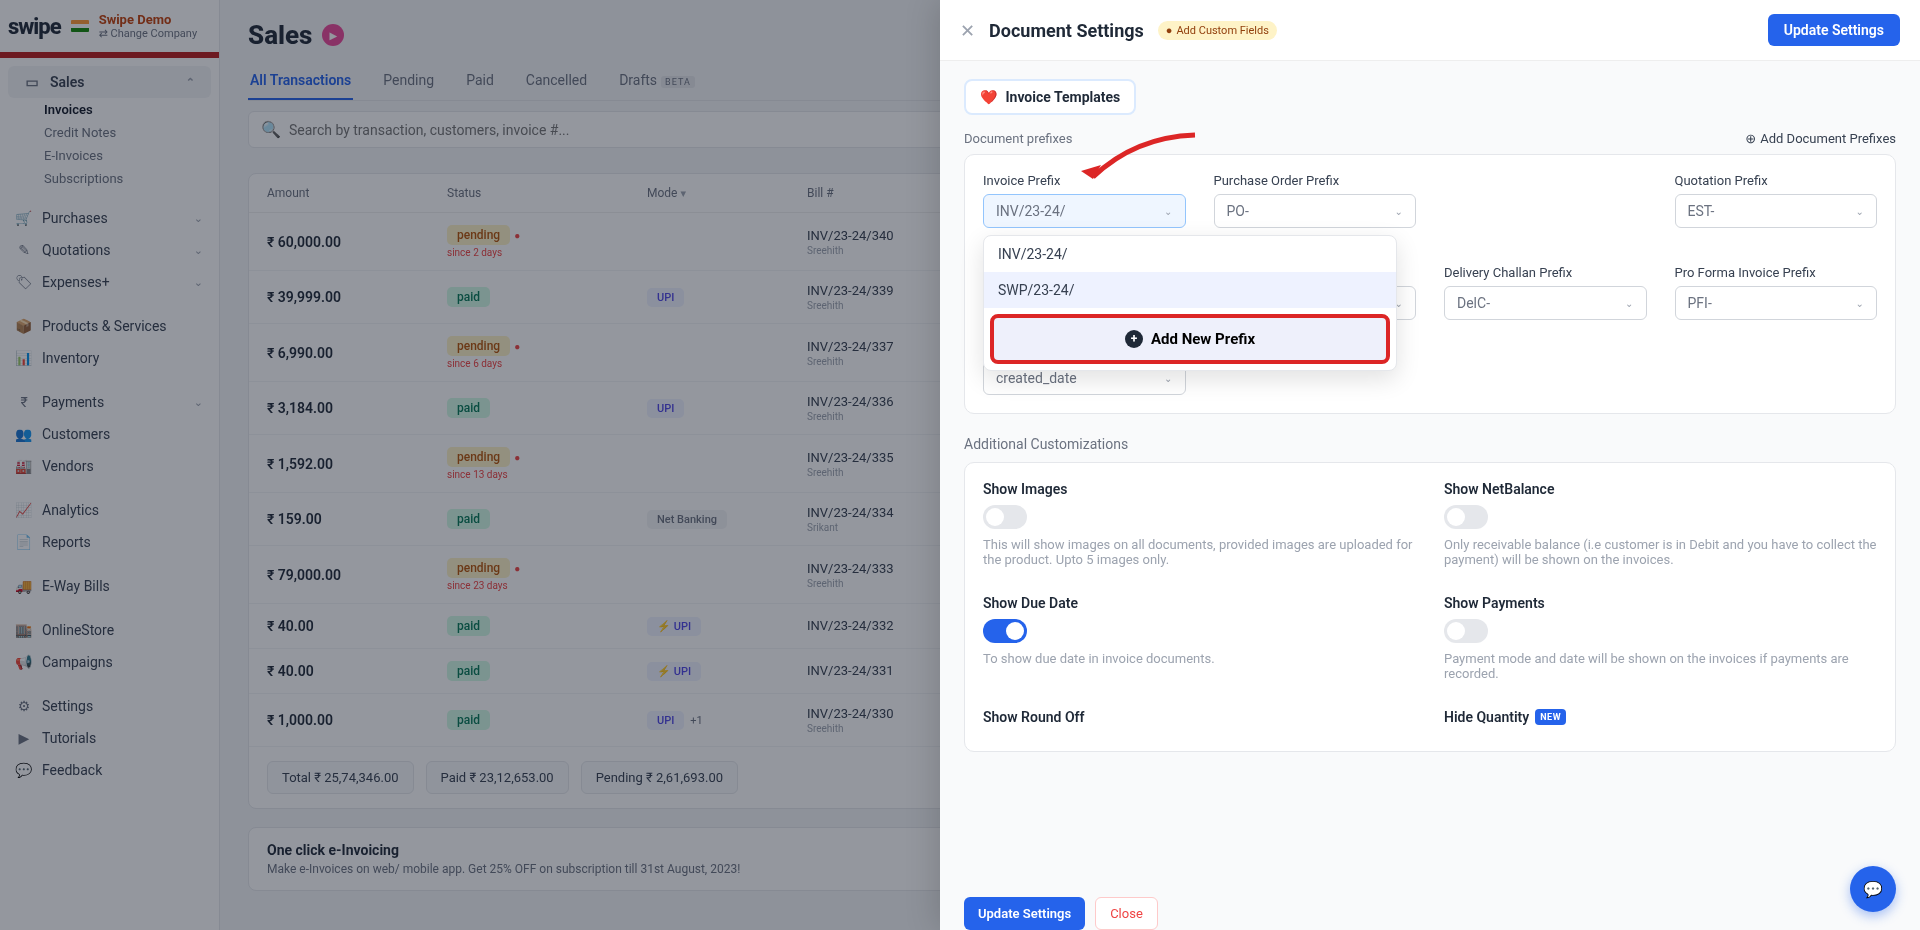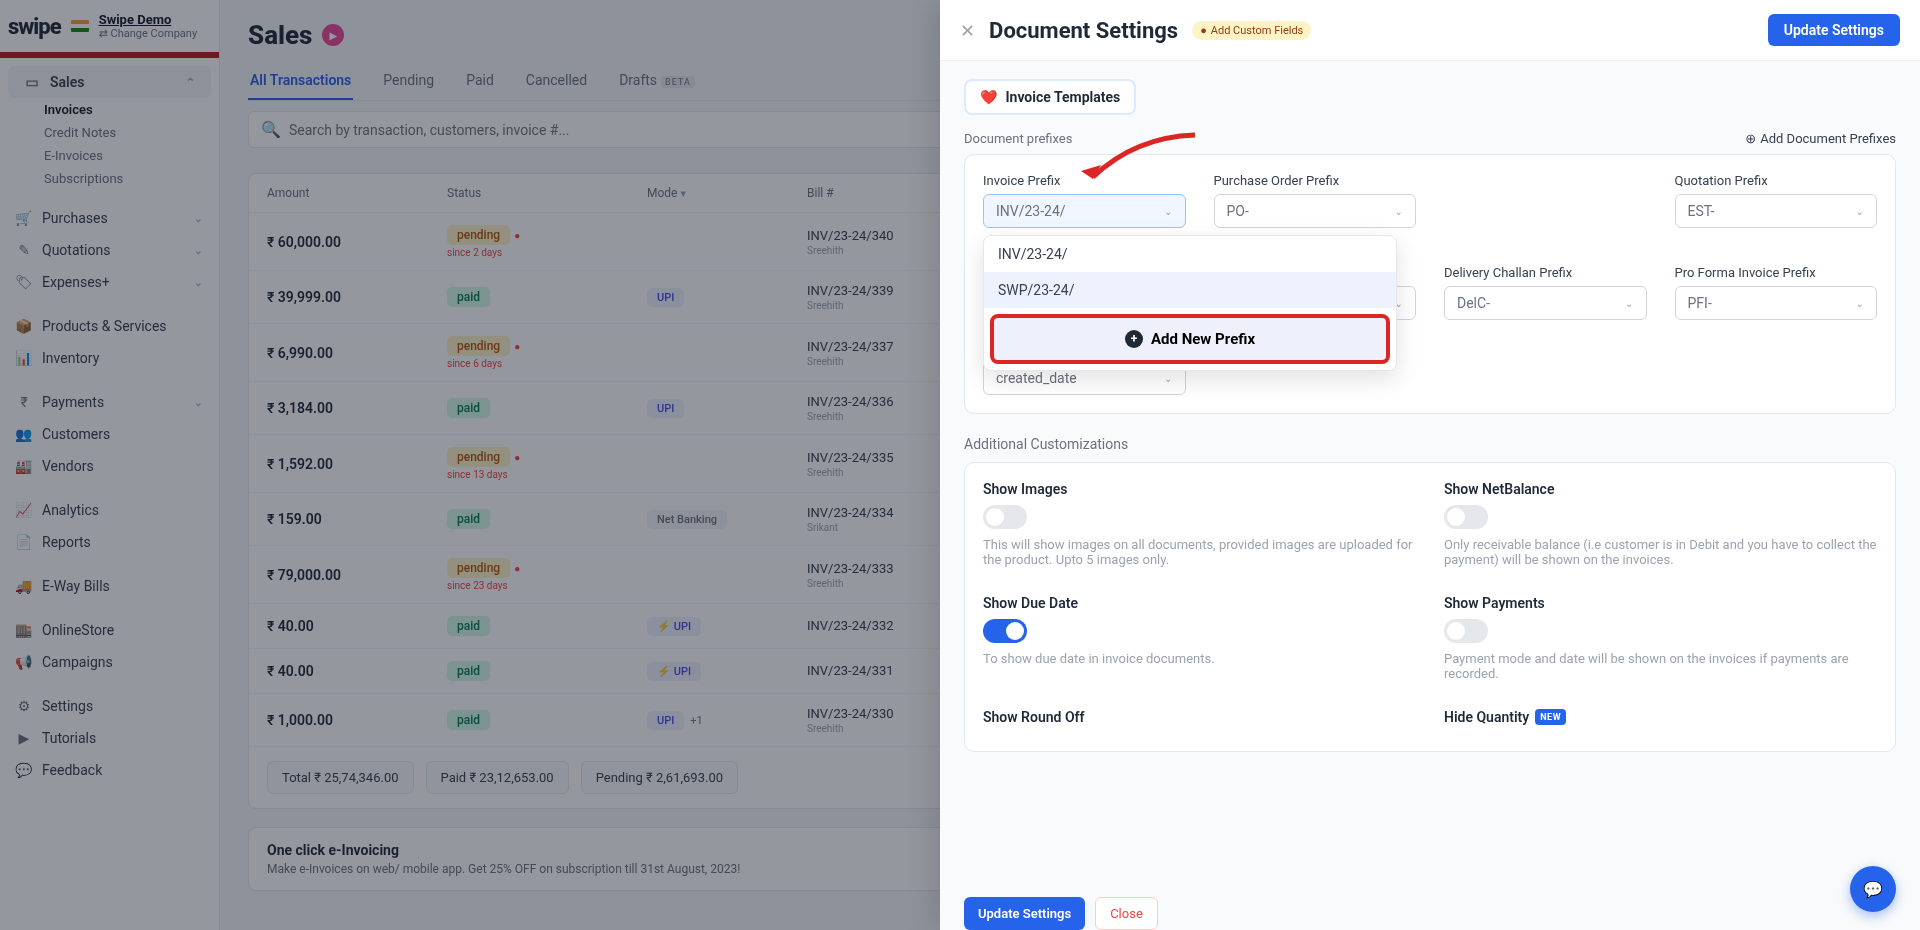--- a/index.html
+++ b/index.html
@@ -3,21 +3,21 @@
 <meta charset="utf-8">
 <style>
 * { box-sizing: border-box; margin: 0; padding: 0; font-family: -apple-system, BlinkMacSystemFont, "Segoe UI", Roboto, Arial, sans-serif; }
 body { background: #f5f6f8; width: 1920px; height: 930px; overflow: hidden; position: relative; }
 .app { display: flex; height: 100%; }
 .sidebar { width: 220px; background: #fff; border-right: 1px solid #e5e7eb; display: flex; flex-direction: column; }
 .logo-row { display:flex; align-items:center; padding: 12px 8px; border-bottom:6px solid #b91c1c; gap:10px;}
 .logo-text { font-weight: 800; font-size: 22px; letter-spacing:-1px; color:#1f2937;}
 .flag { width:18px; height:12px; background:linear-gradient(#ff9933 33%, #fff 33% 66%, #138808 66%); display:inline-block; border-radius:1px;}
 .company { display:flex; flex-direction:column; font-size:11px; color:#6b7280;}
-.company b { color:#0f172a; font-size:13px;text-decoration:underline;}
+.company b { color:#c2410c; font-size:13px;}
 .nav { padding:8px 0; flex:1; overflow-y:auto;}
 .nav-item { display:flex; align-items:center; padding:8px 16px; font-size:14px; color:#374151; cursor:pointer; gap:10px;}
 .nav-item .chev { margin-left:auto; color:#9ca3af; font-size:11px;}
 .nav-item.active-parent { background:#f3f4f6; border-radius:6px; margin:0 8px; font-weight:600;}
 .nav-sub { padding-left: 44px; font-size:13px; color:#6b7280; padding-top:4px; padding-bottom:4px; cursor:pointer;}
 .nav-sub.active { color:#111827; font-weight:600;}
 .nav-group-gap { height:12px;}
 .ico {width:16px; height:16px; display:inline-flex; align-items:center; justify-content:center; font-size:14px; color:#6b7280;}
 .main { flex:1; padding:20px 28px; overflow:auto; position:relative;}
 .page-title-row { display:flex; align-items:center; gap:10px; margin-bottom:12px;}
@@ -54,21 +54,21 @@
 .bill-sub { color:#9ca3af; font-size:10px;}
 .totals-row { display:flex; gap:12px; padding:14px 18px; align-items:center;}
 .total-chip { background:#f8fafc; border:1px solid #e5e7eb; border-radius:6px; padding:8px 14px; font-size:13px; color:#374151;}
 .view-breakdown { font-size:12px; color:#6b7280; margin-left:auto; cursor:pointer;}
 .one-click { background:#fff; border:1px solid #e5e7eb; border-radius:8px; padding:14px 18px; margin-top:18px;}
 .one-click h4 { font-size:14px; color:#1f2937; margin-bottom:4px;}
 .one-click p { font-size:12px; color:#6b7280;}
 .overlay { position:absolute; inset:0; background:rgba(17,24,39,0.45);}
 .drawer { position:absolute; right:0; top:0; width:980px; height:100%; background:#fff; box-shadow:-4px 0 30px rgba(0,0,0,0.15); display:flex; flex-direction:column;}
 .drawer-head { display:flex; align-items:center; padding:14px 20px; gap:14px; border-bottom:1px solid #eee;}
-.drawer-head h2 { font-size:22px; font-weight:700; color:#1f2937;}
+.drawer-head h2 { font-size:18px; font-weight:700; color:#1f2937;}
 .close-x { color:#9ca3af; font-size:18px; cursor:pointer;}
 .cust-fields { background:#fef3c7; color:#92400e; font-size:11px; padding:3px 8px; border-radius:12px; display:flex; align-items:center; gap:4px;}
 .update-btn { margin-left:auto; background:#2563eb; color:#fff; border:none; padding:8px 16px; border-radius:6px; font-size:14px; font-weight:600; cursor:pointer;}
 .drawer-body { flex:1; overflow-y:auto; background:#f9fafb; padding:18px 24px;}
 .templates-btn { display:inline-flex; align-items:center; gap:8px; background:#fff; border:2px solid #dbeafe; border-radius:8px; padding:8px 14px; font-weight:700; font-size:14px; color:#1f2937; cursor:pointer;}
 .section-label-row { display:flex; align-items:center; margin-top:16px; margin-bottom:8px;}
 .section-label { font-size:13px; color:#6b7280;}
 .add-prefixes { margin-left:auto; font-size:13px; color:#374151; display:flex; gap:4px; align-items:center; cursor:pointer;}
 .card { background:#fff; border:1px solid #e5e7eb; border-radius:10px; padding:18px;}
 .prefix-grid { display:grid; grid-template-columns:1fr 1fr 1fr 1fr; gap:20px 28px;}

